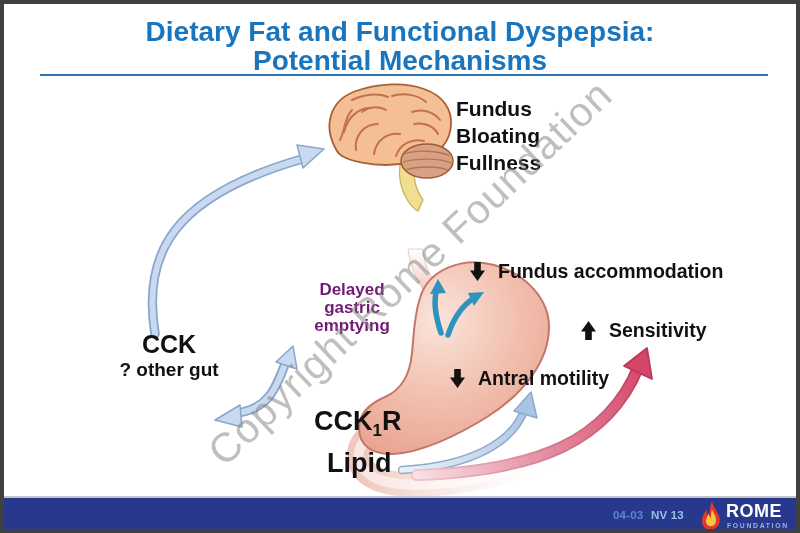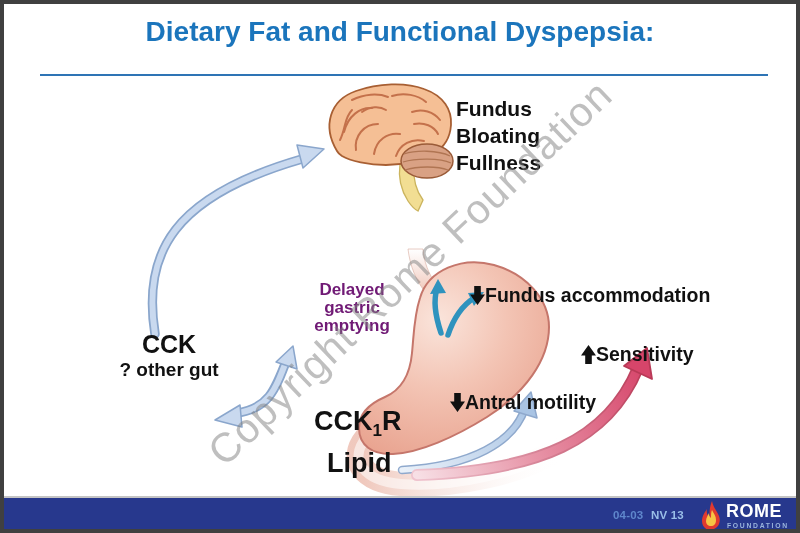--- a/index.html
+++ b/index.html
@@ -6,22 +6,22 @@
   .slide{position:relative;width:800px;height:533px;background:#ffffff;overflow:hidden;
          font-family:"Liberation Sans",sans-serif;border:4px solid #404040;box-sizing:border-box;}
   
   .title{position:absolute;top:13px;left:0;width:100%;text-align:center;
          color:#1B75BC;font-weight:bold;font-size:28px;line-height:29px;}
   .rule{position:absolute;top:70px;left:36px;width:728px;height:2px;background:#2E74B5;}
   
   .sym{position:absolute;left:452px;top:91px;font-size:21px;font-weight:bold;
        color:#111;line-height:27px;}
   
-  .lbl{position:absolute;display:flex;align-items:center;gap:0;
-       font-size:19.5px;font-weight:bold;color:#111;white-space:nowrap;margin-top:24px;}
+  .lbl{position:absolute;display:flex;align-items:center;gap:13px;
+       font-size:19.5px;font-weight:bold;color:#111;white-space:nowrap;}
   #fundus-label{left:466px;top:256px;}
   #sensitivity-label{left:577px;top:315px;}
   #antral-label{left:446px;top:363px;}
   .delayed{position:absolute;left:294px;top:277px;width:108px;text-align:center;
            font-size:17px;font-weight:bold;color:#701a75;line-height:18px;}
   .cck-block{position:absolute;left:92px;top:325px;width:146px;text-align:center;color:#111;}
   .cck-block .big{font-size:25px;font-weight:bold;line-height:30px;}
   .cck-block .small{font-size:19px;font-weight:bold;line-height:22px;}
   .receptor{position:absolute;left:310px;top:402px;font-size:27px;font-weight:bold;color:#111;}
   .receptor sub{font-size:17px;}
@@ -44,20 +44,21 @@
   .art{position:absolute;left:0;top:0;z-index:1;}
   .txt{z-index:10;}
 </style>
 </head>
 <body>
 
 <div class="slide">
 
   <div class="title txt">
     <span style="display:block">Dietary Fat and Functional Dyspepsia:</span>
+    <span style="display:block">Potential Mechanisms</span>
   </div>
   <div class="rule"></div>
 
   <svg class="art" width="800" height="533" viewBox="0 0 800 533">
     <defs>
       <radialGradient id="gSto" cx="0.42" cy="0.30" r="0.80">
         <stop offset="0%" stop-color="#FAE4DB"></stop>
         <stop offset="45%" stop-color="#F3C4B4"></stop>
         <stop offset="100%" stop-color="#E8A18D"></stop>
       </radialGradient>

